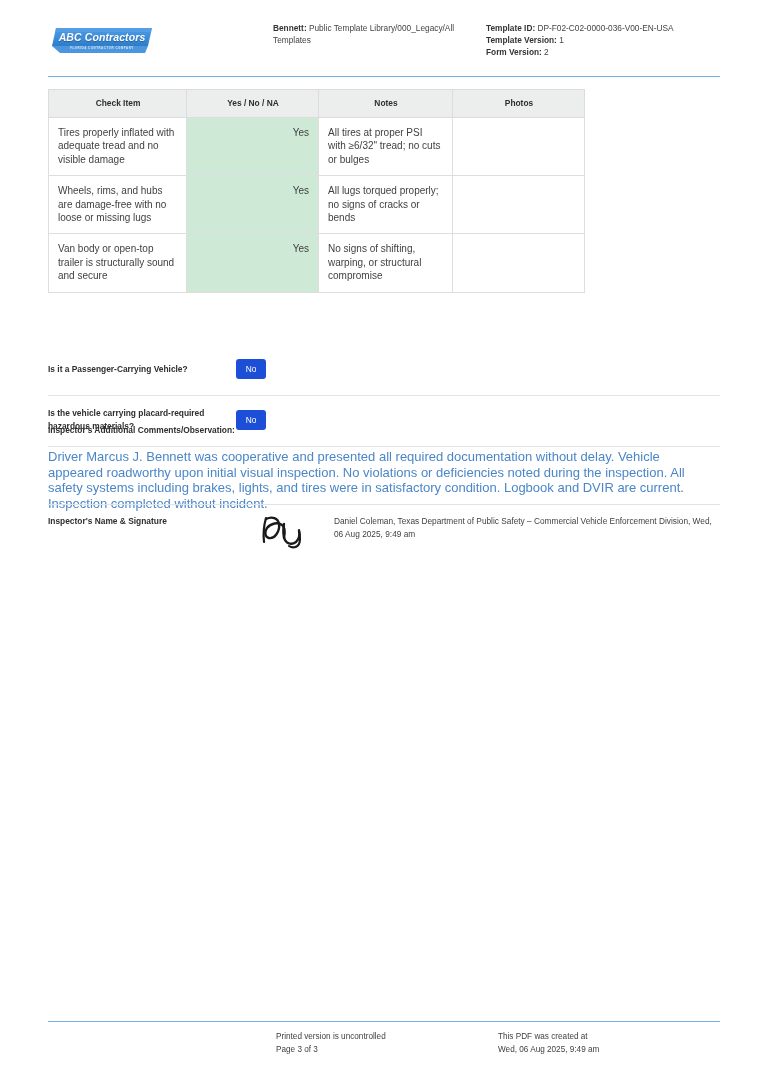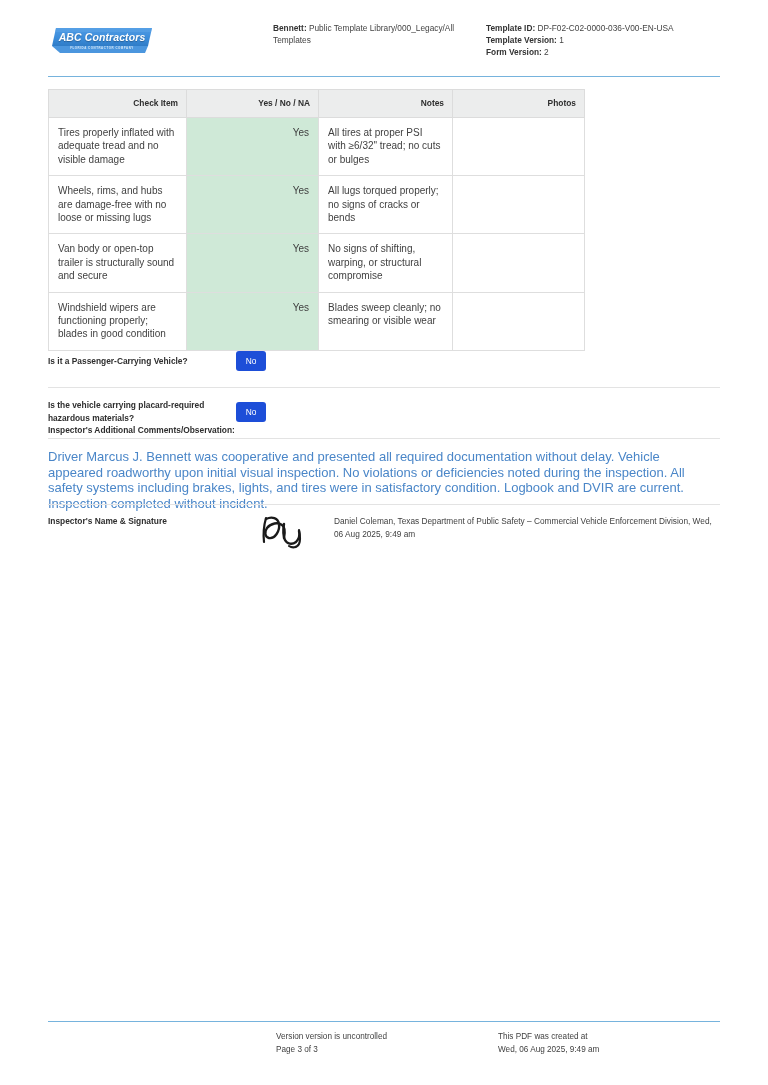--- a/index.html
+++ b/index.html
@@ -107,21 +107,21 @@
     font-size: 8.3px;
   }
   .table col.c-item   { width: 138px; }
   .table col.c-answer { width: 132px; }
   .table col.c-notes  { width: 134px; }
   .table col.c-photos { width: 132px; }
 
   .table th {
     background: #eceded;
     border: 1px solid #dcdcdc;
-    text-align: right;
+    text-align: center;
     font-weight: bold;
     font-size: 8.4px;
     color: #2e2e2e;
     padding: 7px 8px 7px 9px;
     line-height: 11px;
     height: 13px;
     vertical-align: middle;
   }
   .table td {
     border: 1px solid #dedede;
@@ -135,21 +135,21 @@
     background: #cfe9d7;
     color: #3f3f3f;
     text-align: right;
   }
   .table td.photos { background: #ffffff; }
 
   
   .qsection {
     position: absolute;
     left: 48px;
-    top: 336px;
+    top: 344px;
     width: 672px;
   }
   .qrow {
     display: flex;
     align-items: center;
     min-height: 40px;
     border-bottom: 1px solid #e3e3e3;
     padding: 4px 0 6px 0;
   }
   .qrow:first-child { border-top: 1px solid transparent; }
@@ -332,26 +332,20 @@
         <td class="answer">Yes</td>
         <td>All lugs torqued properly; no signs of cracks or bends</td>
         <td class="photos"></td>
       </tr>
       <tr>
         <td>Van body or open-top trailer is structurally sound and secure</td>
         <td class="answer">Yes</td>
         <td>No signs of shifting, warping, or structural compromise</td>
         <td class="photos"></td>
       </tr>
-      <tr>
-        <td>Windshield wipers are functioning properly; blades in good condition</td>
-        <td class="answer">Yes</td>
-        <td>Blades sweep cleanly; no smearing or visible wear</td>
-        <td class="photos"></td>
-      </tr>
     </tbody>
   </table>
 
   <div class="qsection">
     <div class="qrow">
       <div class="qlabel">Is it a Passenger-Carrying Vehicle?</div>
       <button class="qbtn">No</button>
     </div>
     <div class="qrow">
       <div class="qlabel">Is the vehicle carrying placard-required hazardous materials?</div>
@@ -377,21 +371,21 @@
         </g>
       </svg>
     </div>
     <div class="sig-info">Daniel Coleman, Texas Department of Public Safety – Commercial Vehicle Enforcement Division, Wed, 06 Aug 2025, 9:49 am</div>
   </div>
 
   <div class="footer-rule"></div>
   <div class="footer">
     <div class="footer-left"></div>
     <div class="footer-mid">
-      <div>Version version is uncontrolled</div>
+      <div>Printed version is uncontrolled</div>
       <div>Page 3 of 3</div>
     </div>
     <div class="footer-right">
       <div>This PDF was created at</div>
       <div>Wed, 06 Aug 2025, 9:49 am</div>
     </div>
   </div>
 
 </div>
 

